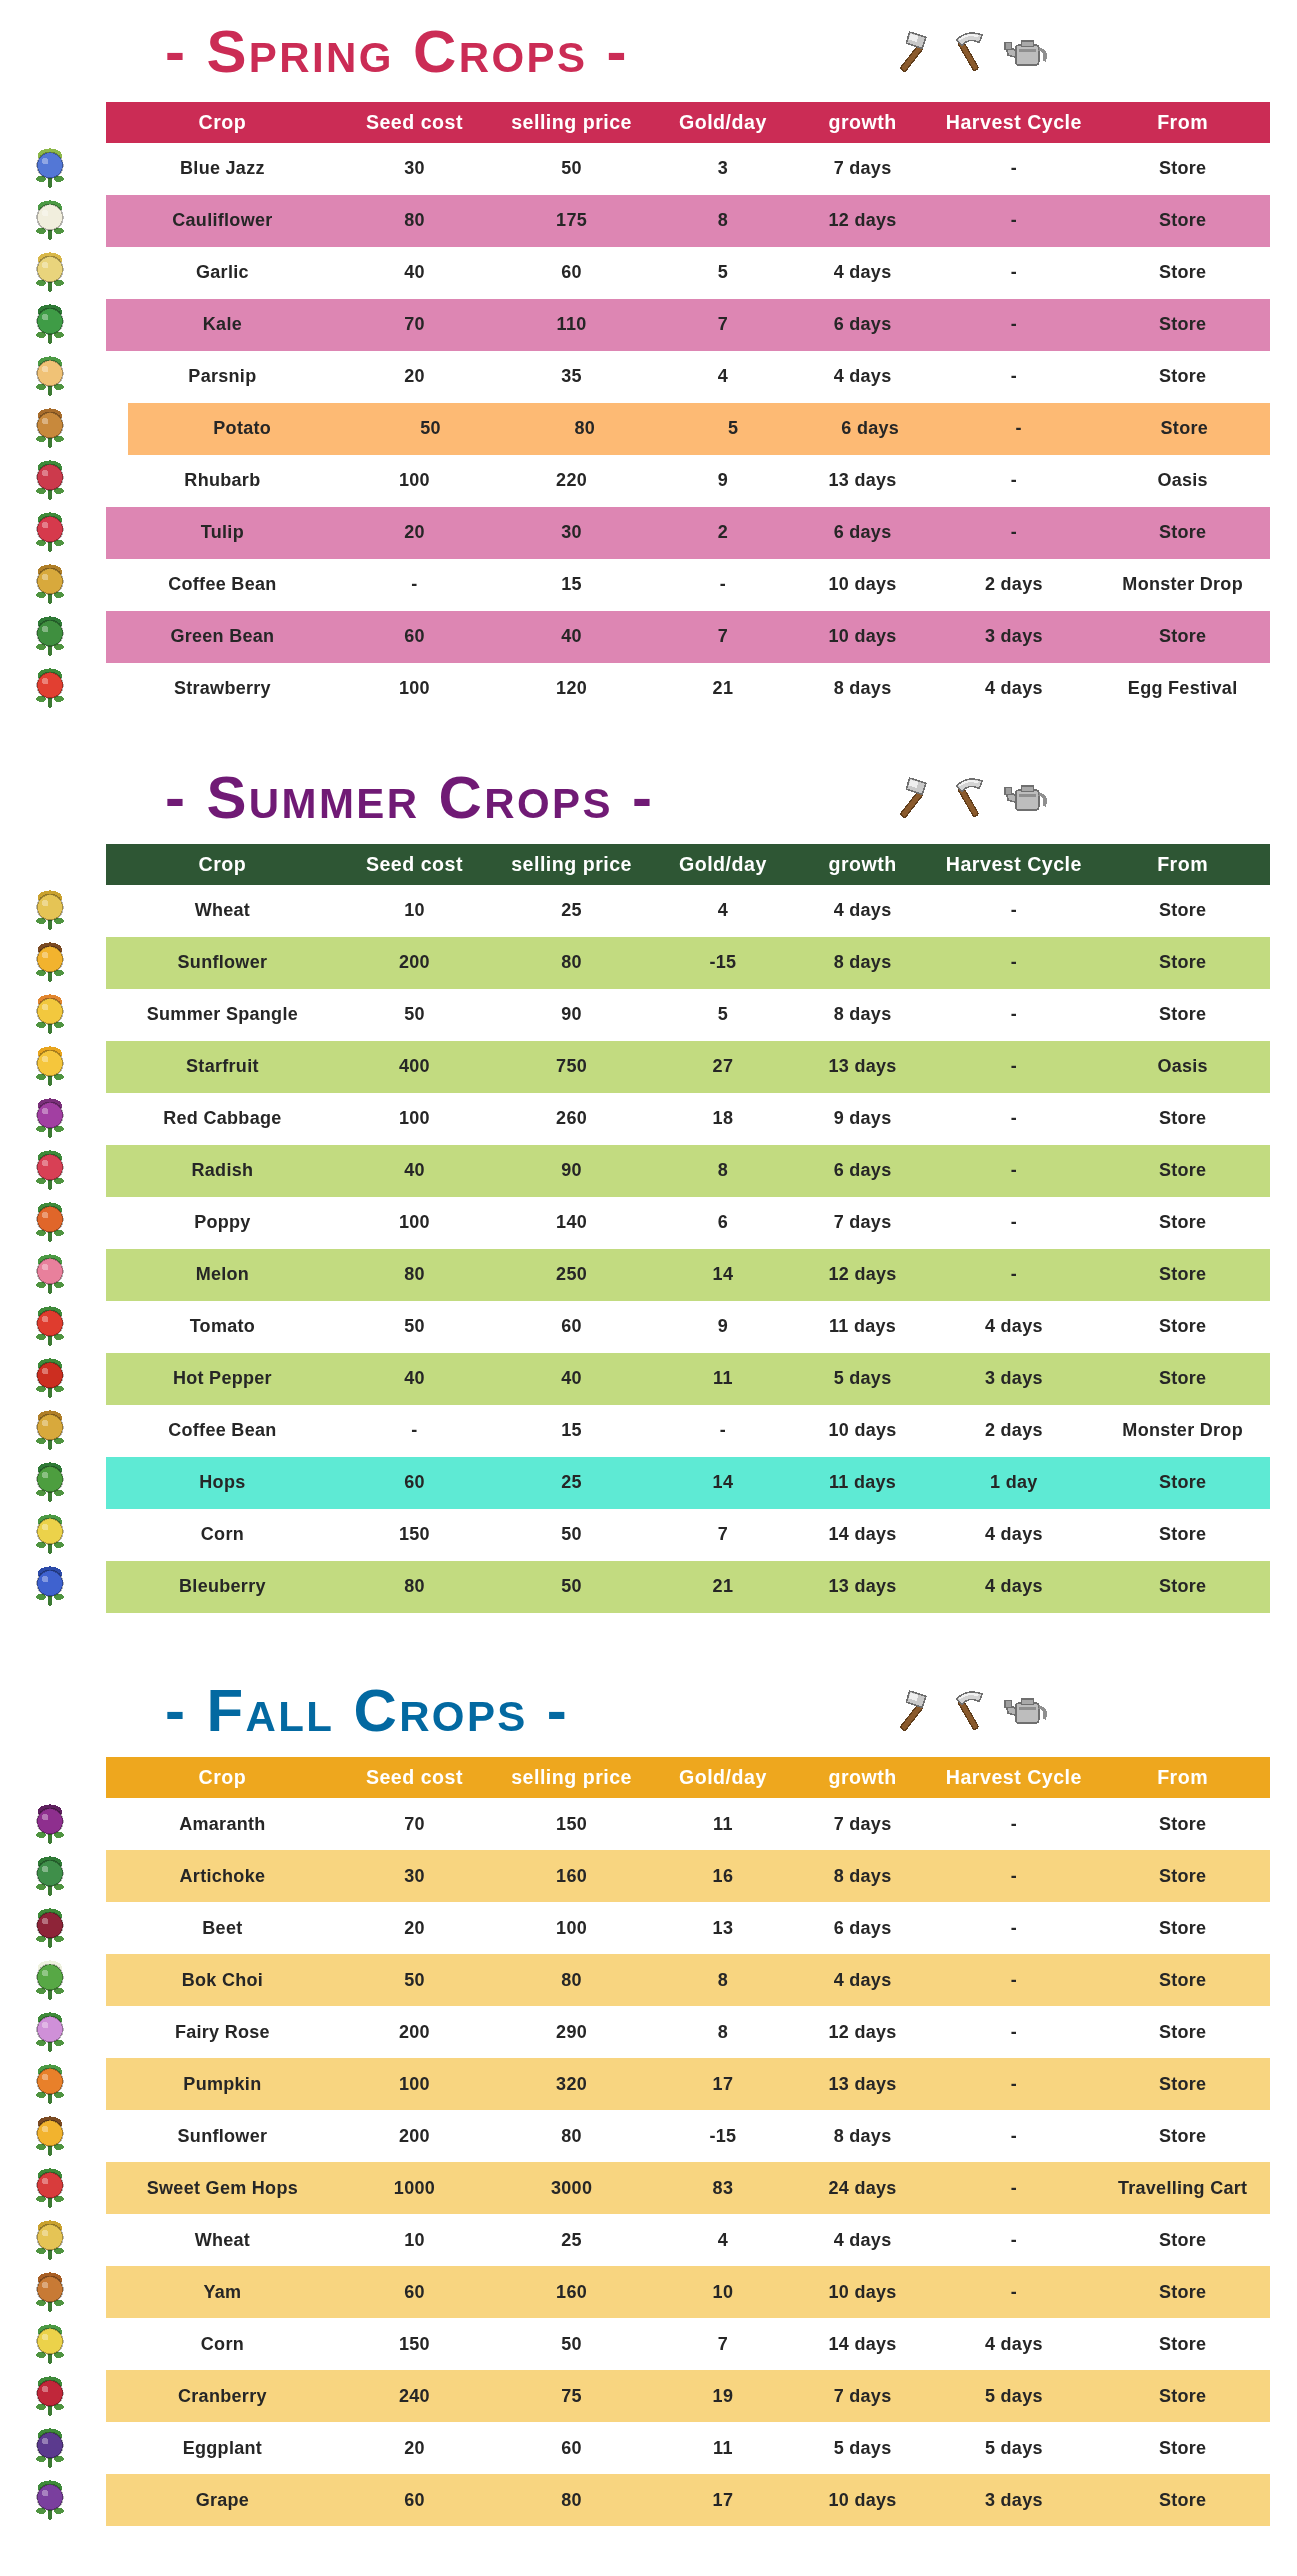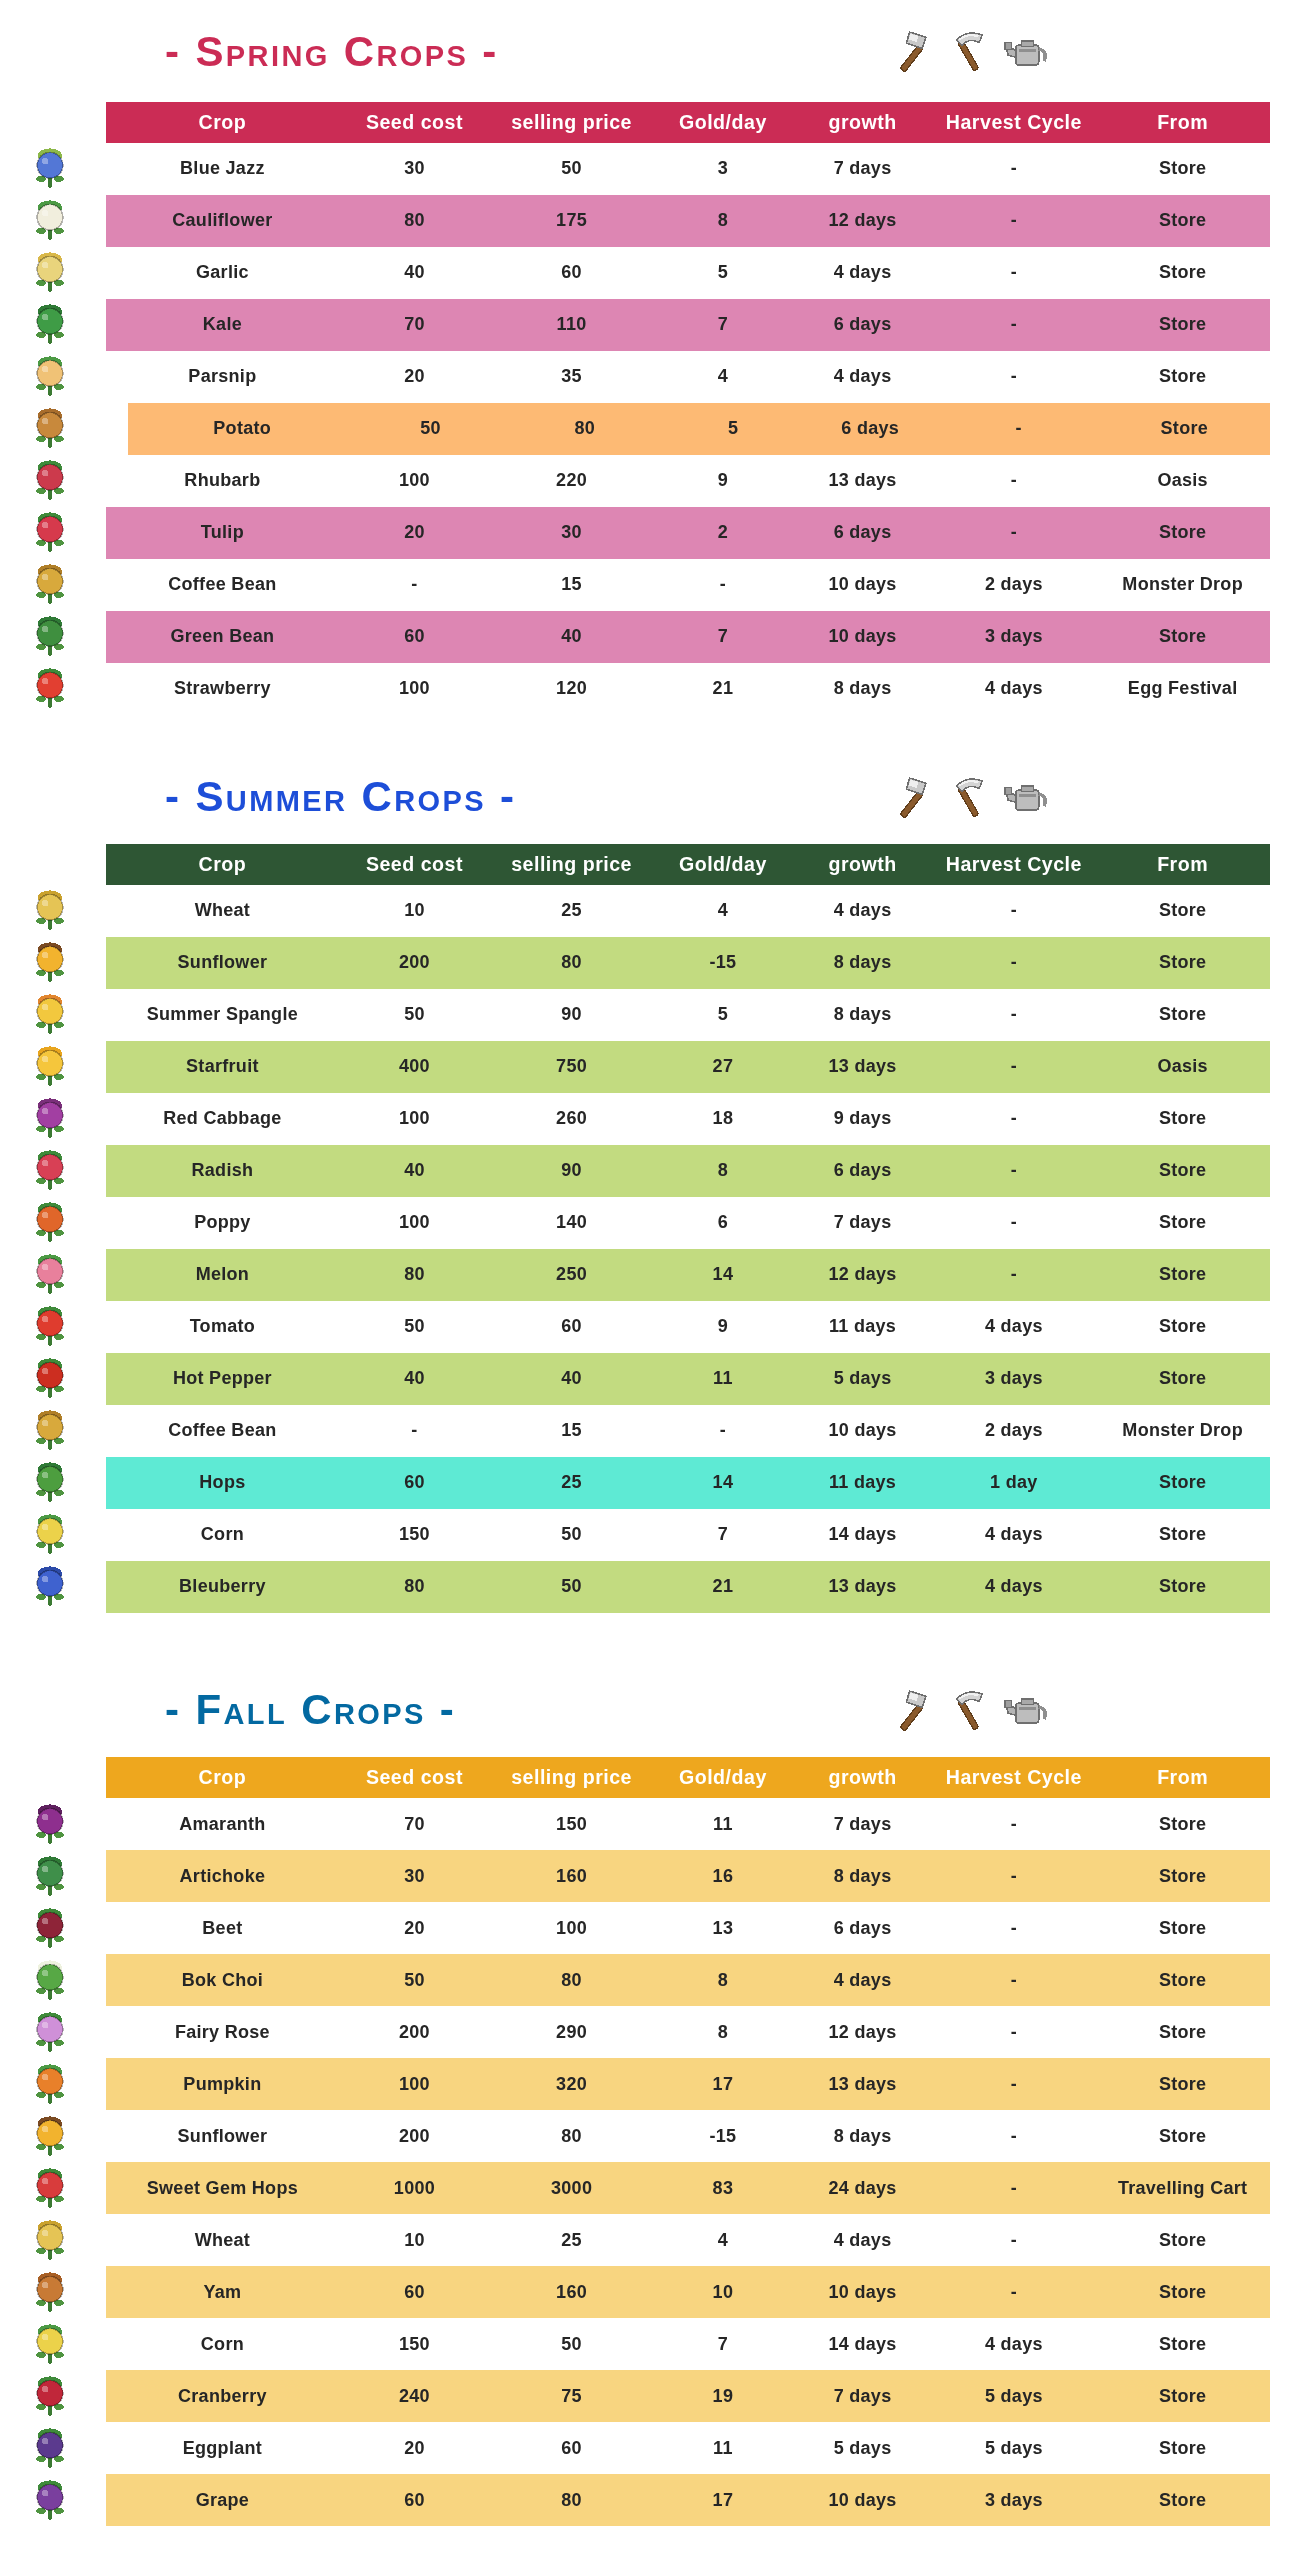--- a/index.html
+++ b/index.html
@@ -11,21 +11,21 @@
   }
   .section-head {
     display:flex; align-items:center;
     height:75px; padding-left:165px; padding-right:246px;
   }
   .section-head.s0 { margin-top:14px; margin-bottom:12.6px; }
   .section-head.s1 { margin-top:45px; margin-bottom:9.4px; }
   .section-head.s2 { margin-top:60px; margin-bottom:9.4px; }
   .section-title {
     font-variant:small-caps;
-    font-size:42px; font-weight:700; letter-spacing:2.4px;
+    font-size:60px; font-weight:700; letter-spacing:2.4px;
     white-space:nowrap;
   }
   .tools { margin-left:auto; display:flex; gap:14px; align-items:center; }
   .tool { display:flex; align-items:center; }
 
   .crops-table { margin-right:27px; }
   .trow { display:flex; height:52px;gap:6px; }
   .trow.head-row { height:41px; }
   .icon-gutter {
     width:100px; flex:0 0 100px;
@@ -324,21 +324,21 @@
               <div class="cell c3">21</div>
               <div class="cell c4">8 days</div>
               <div class="cell c5">4 days</div>
               <div class="cell c6">Egg Festival</div>
             </div>
           </div>
         </div>
       </section>
       <section>
         <div class="section-head s1">
-          <h2 class="section-title" style="color: #1d4ed8;">- Summer Crops -</h2>
+          <h2 class="section-title" style="color: #701a75;">- Summer Crops -</h2>
           <div class="tools">
             <span class="tool">
               <svg width="42" height="47" viewBox="0 0 28 31">
                 <rect x="12.5" y="10" width="4" height="20" rx="1.2" fill="#8a5a2c" stroke="#5e3c1a" stroke-width="0.8" transform="rotate(38 14.5 20)"></rect>
                 <polygon points="13,2.5 24,6 21.5,13.5 11,10" fill="#c9c9c9" stroke="#6f6f6f" stroke-width="1"></polygon>
                 <polygon points="13.5,3.5 19,5.2 17.8,9.2 12.6,7.4" fill="#efefef"></polygon>
               </svg>
             </span>
             <span class="tool">
               <svg width="42" height="47" viewBox="0 0 28 31">

